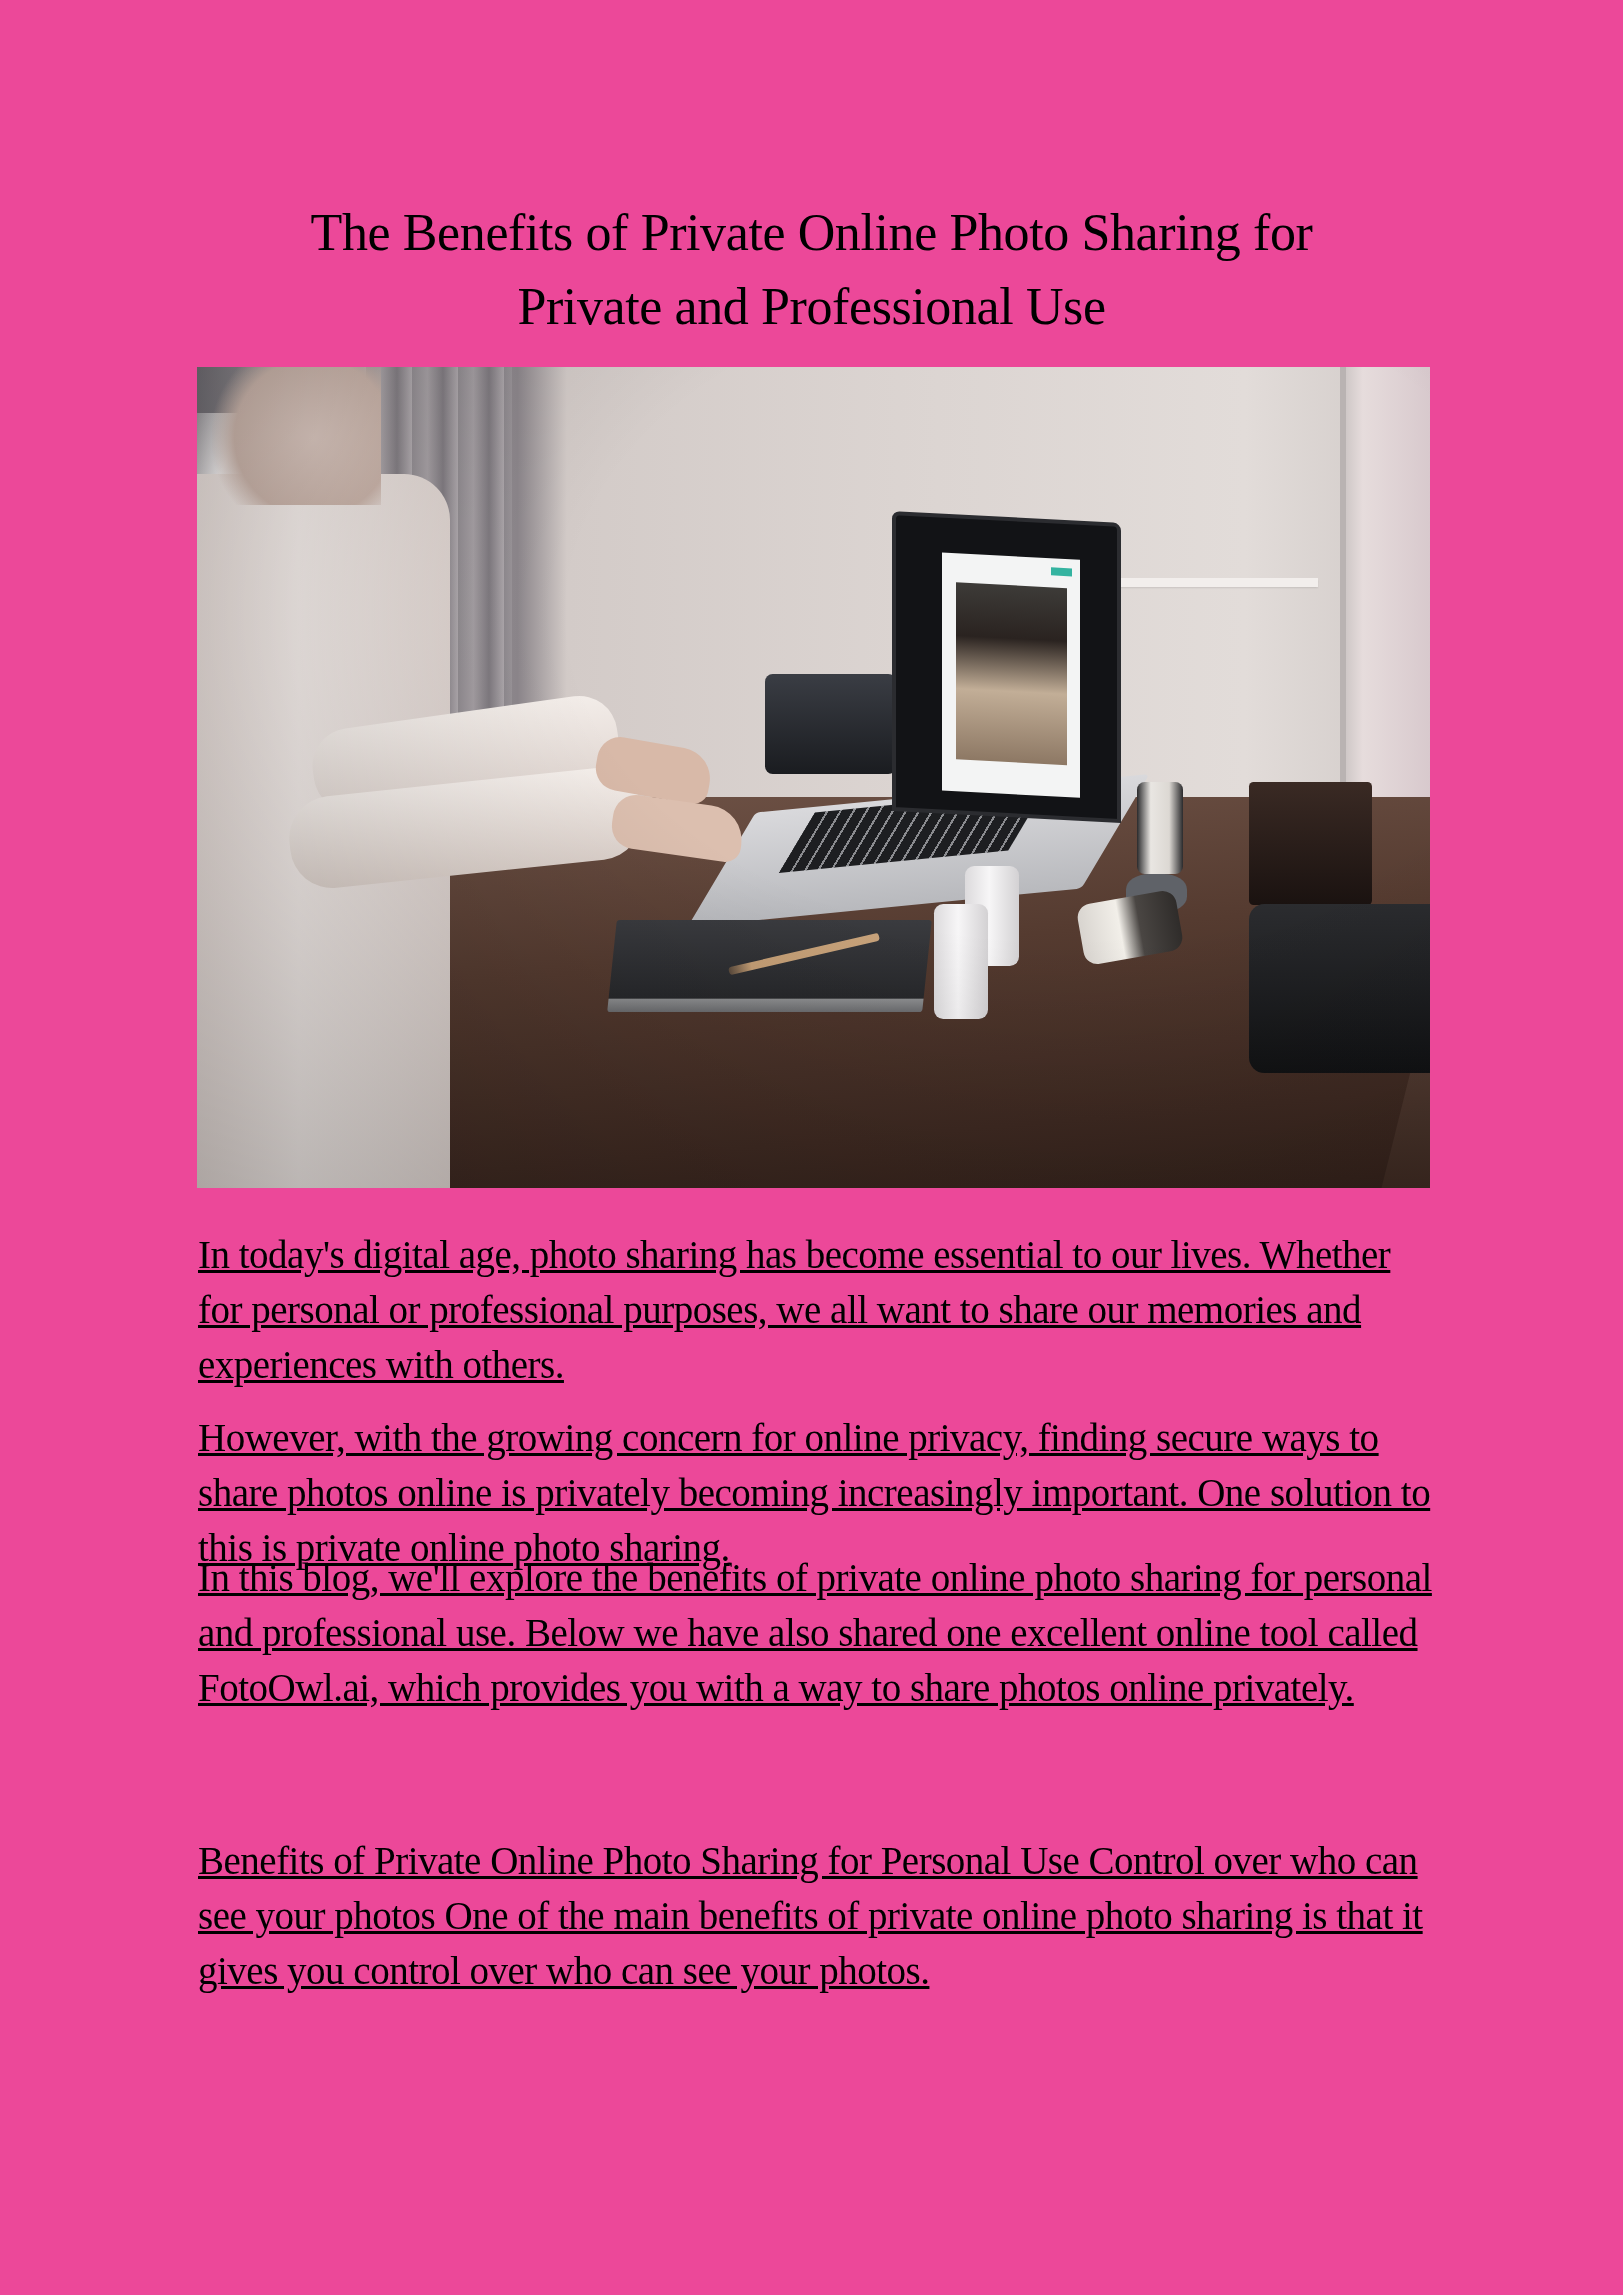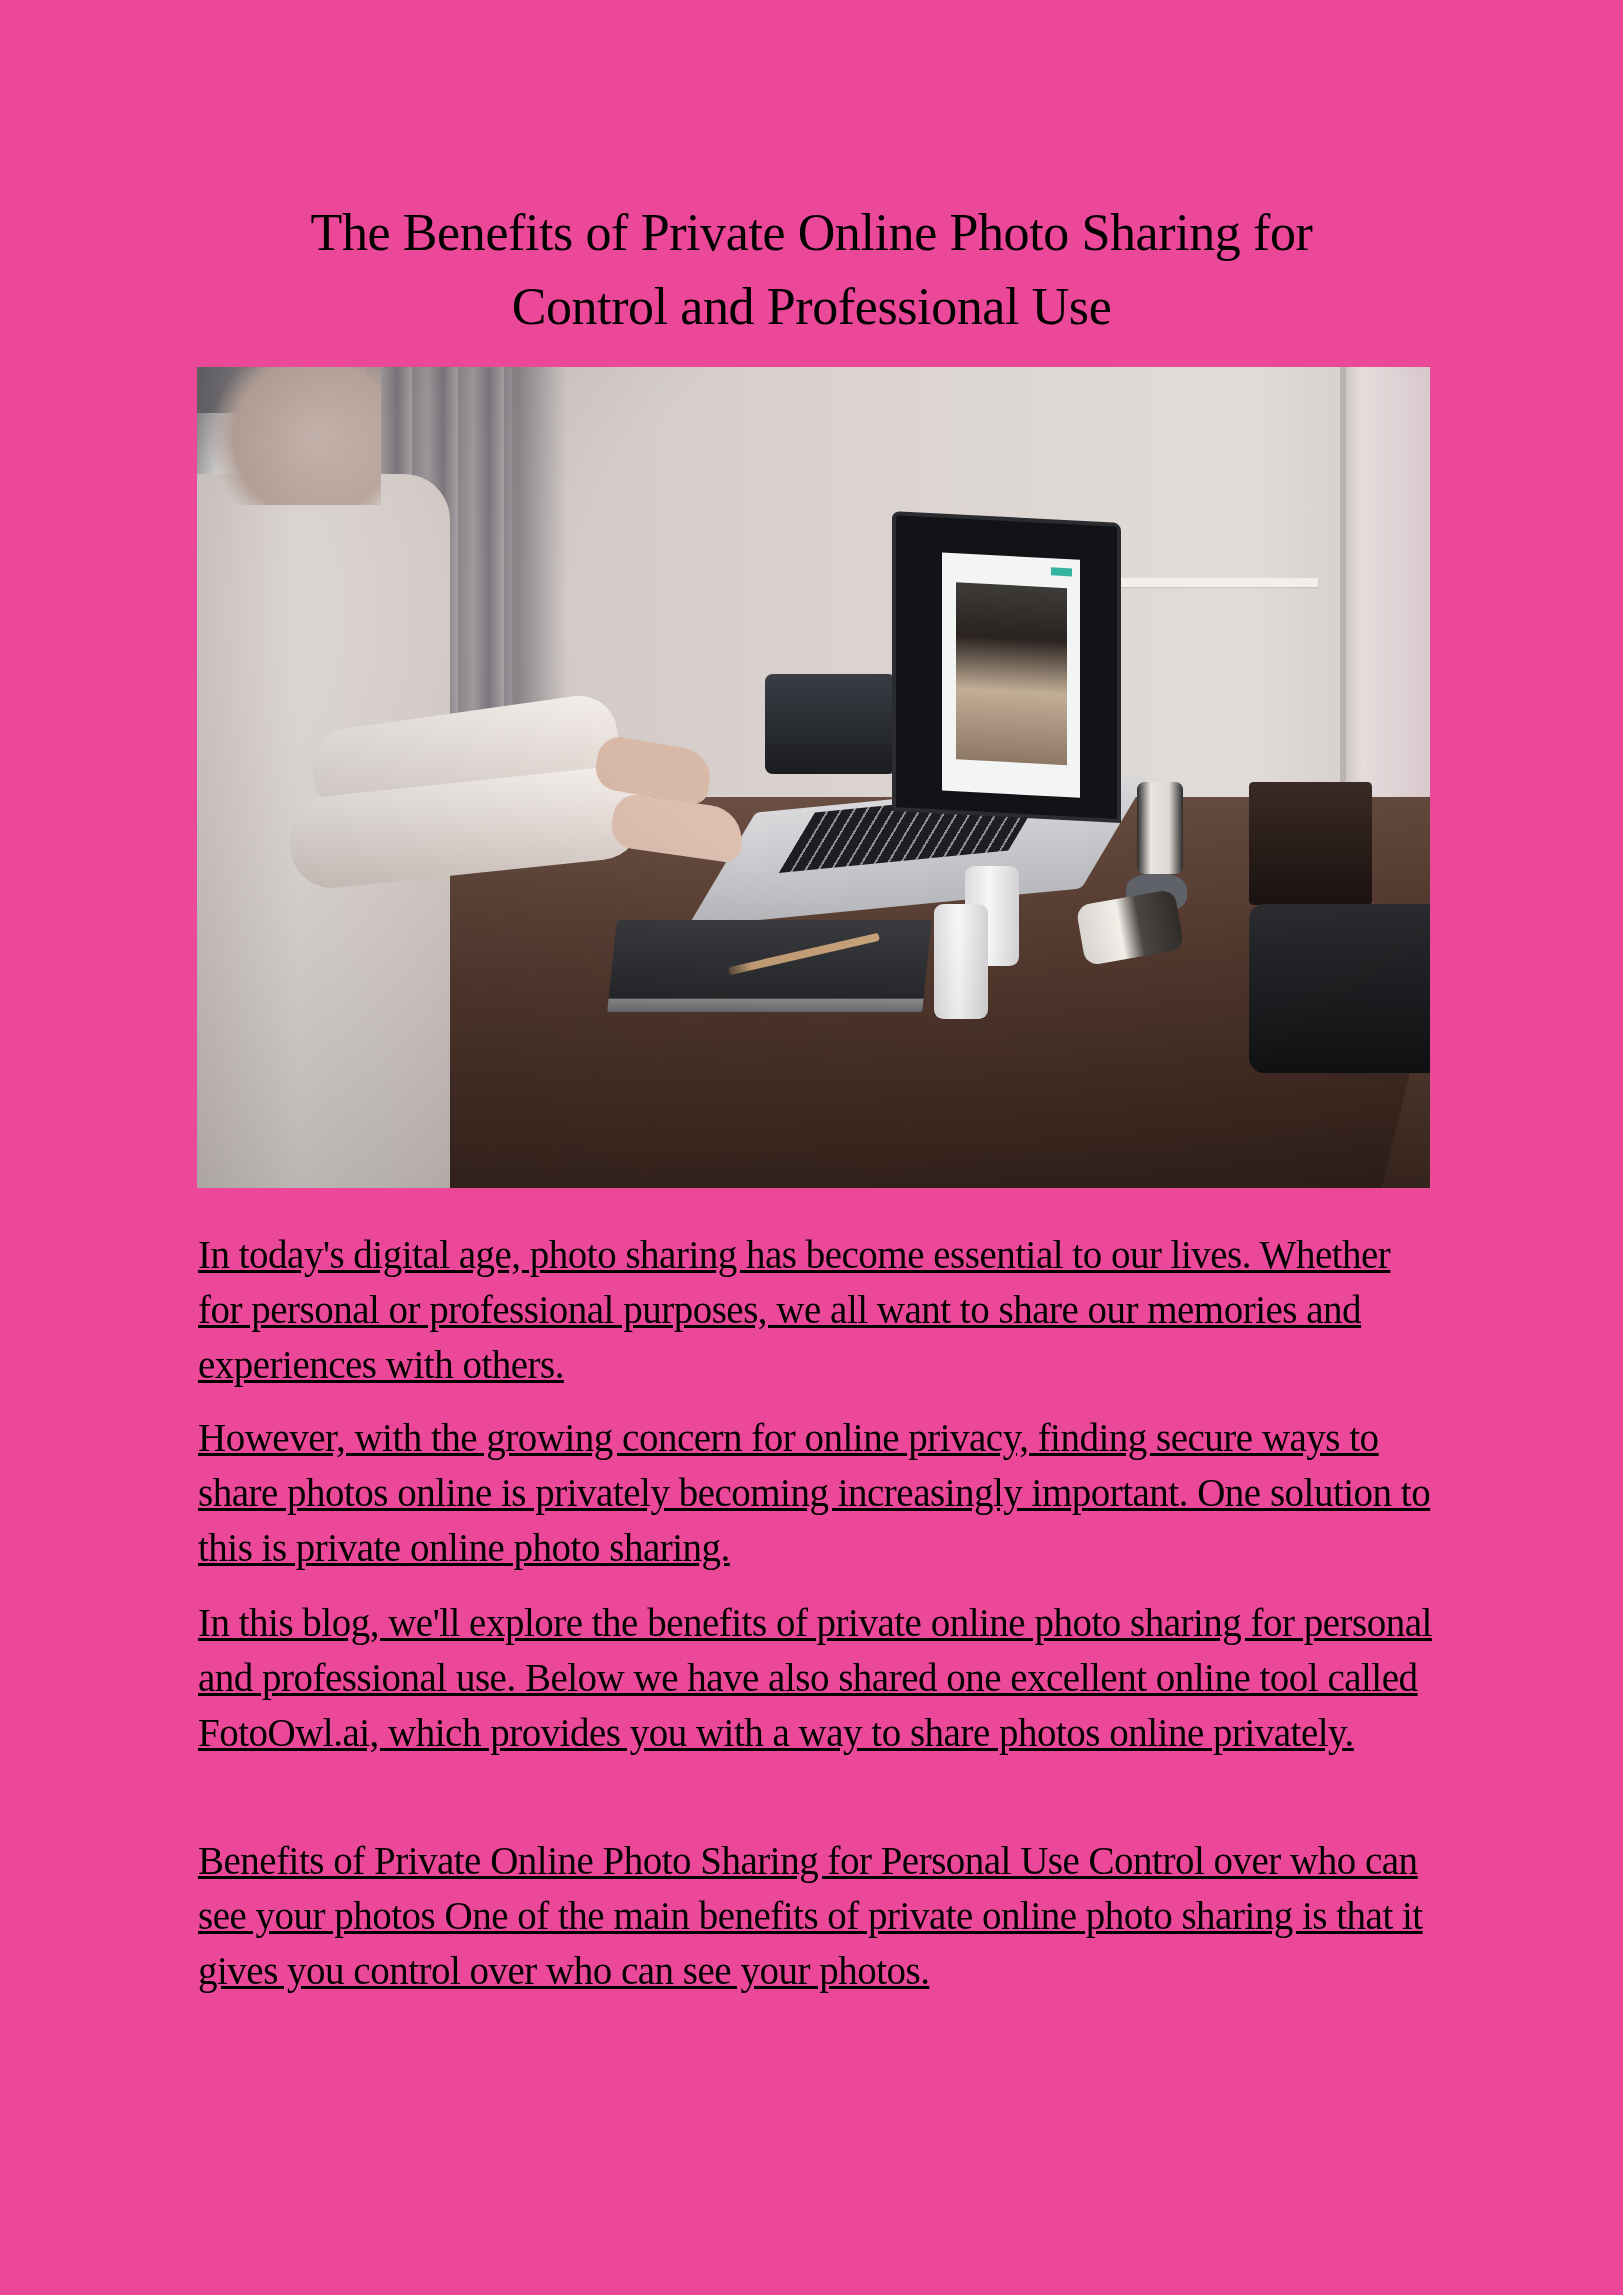--- a/index.html
+++ b/index.html
@@ -202,31 +202,31 @@
     left: 198px;
     width: 1244px;
     font-size: 39px;
     line-height: 55px;
     margin: 0;
     letter-spacing: -0.5px;
     text-decoration: underline;
   }
   .p1 { top: 1227px; }
   .p2 { top: 1410px; }
-  .p3 { top: 1595px; }
+  .p3 { top: 1550px; }
   .p4 { top: 1833px; }
 </style>
 </head>
 <body>
 
 <div class="page">
 
   <h1 class="title">
     <span>The Benefits of Private Online Photo Sharing for</span><br>
-    <span>Control and Professional Use</span>
+    <span>Private and Professional Use</span>
   </h1>
 
   <div class="hero" title="Person typing on a laptop at a wooden desk, with a portrait photo displayed on the laptop screen, surrounded by film canisters, a camera lens, a notebook and pencil">
     <div class="wall"></div>
     <div class="window-glow"></div>
     <div class="curtain"></div>
     <div class="moulding"></div>
     <div class="monitor"></div>
     <div class="desk-front"></div>
     <div class="desk"></div>

